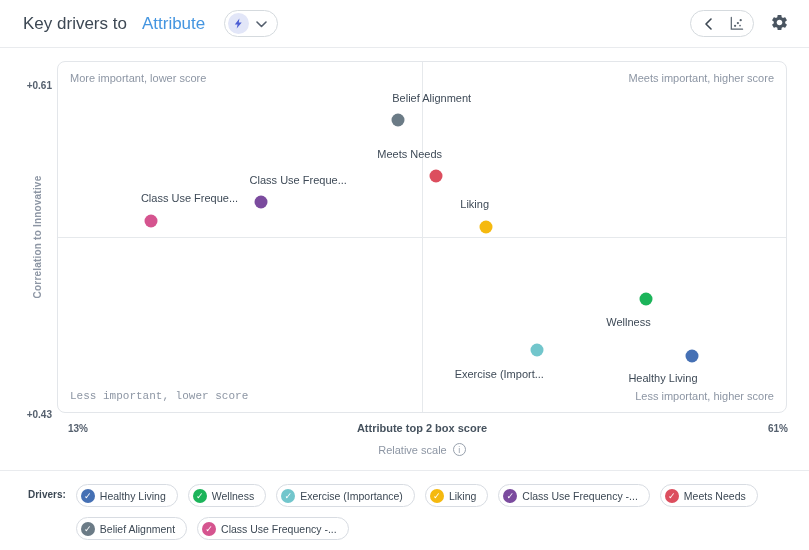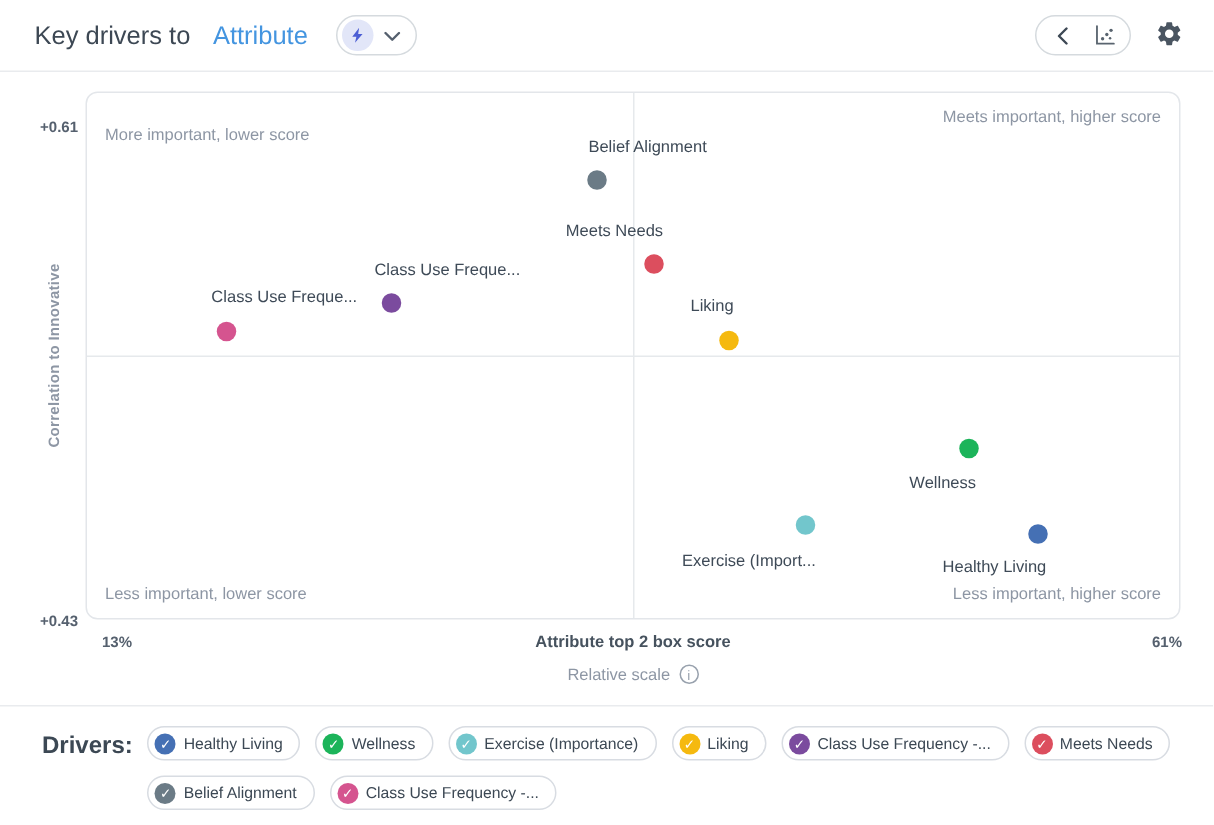--- a/index.html
+++ b/index.html
@@ -30,22 +30,22 @@
              font-size:10px; font-weight:bold; color:#8d96a4; white-space:nowrap; letter-spacing:.2px; }
   .y-tick { position:absolute; left:14px; width:38px; text-align:right;
             font-size:10px; font-weight:bold; color:#55606e;margin-top:14px; }
   .y-tick.top { top:66px; } .y-tick.bottom { top:395px; }
 
   .plot-box { position:absolute; left:57px; top:61px; width:730px; height:352px;
               border:1px solid #e3e6ea; border-radius:8px; }
   .vline { position:absolute; left:50%; top:0; bottom:0; width:1px; background:#e6e9ec; }
   .hline { position:absolute; top:50%; left:0; right:0; height:1px; background:#e6e9ec; }
   .quad { position:absolute; font-size:11px; color:#8d96a4; white-space:nowrap; }
-  .quad.tl { top:10px; left:12px;margin-top:12px; } .quad.tr { top:10px; right:12px; }
-  .quad.bl { bottom:10px; left:12px; } .quad.br { bottom:10px; right:12px; }
+  .quad.tl { top:10px; left:12px; } .quad.tr { top:10px; right:12px; }
+  .quad.bl { bottom:10px; left:12px;font-family:Liberation Mono, monospace; } .quad.br { bottom:10px; right:12px; }
 
   .dot { position:absolute; width:13px; height:13px; border-radius:50%;
          transform:translate(-50%,-50%); cursor:pointer; }
   .dot-label { position:absolute; transform:translate(-50%,-50%); font-size:11px;
                color:#3e4a57; white-space:nowrap; }
 
   .x-tick { position:absolute; font-size:10px; font-weight:bold; color:#55606e; top:423px; }
   .x-tick.left { left:68px; } .x-tick.right { left:744px; width:44px; text-align:right; }
   .x-title { position:absolute; left:57px; width:730px; text-align:center; top:422px;
              font-size:11px; font-weight:bold; color:#46525e; }
@@ -53,21 +53,21 @@
                 display:flex; align-items:center; justify-content:center; gap:6px;
                 font-size:11px; color:#8d96a4; }
   .info-icon { display:inline-flex; align-items:center; justify-content:center;
                width:13px; height:13px; border:1px solid #98a1ad; border-radius:50%;
                font-size:9px; color:#98a1ad; cursor:pointer; }
 
   .divider { position:absolute; left:0; right:0; top:470px; height:1px; background:#e9ebee; }
 
   
   .drivers-row { position:absolute; left:28px; top:484px; display:flex; gap:10px; align-items:flex-start; }
-  .drivers-label { font-size:16px; font-weight:bold; color:#3c4854; padding-top:5px; white-space:nowrap; }
+  .drivers-label { font-size:10px; font-weight:bold; color:#3c4854; padding-top:5px; white-space:nowrap; }
   .chips { display:flex; flex-wrap:wrap; gap:10px 10px; max-width:700px; }
   .chip { display:inline-flex; align-items:center; gap:5px; height:23px;
           border:1px solid #d8dce2; border-radius:12px; padding:0 11px 0 4px;
           font-size:10.5px; color:#3c4854; background:#fff; cursor:pointer; white-space:nowrap; }
   .chip-dot { width:14px; height:14px; border-radius:50%; color:#fff; font-size:9px;
               display:inline-flex; align-items:center; justify-content:center; }
 </style>
 </head>
 <body>
 

